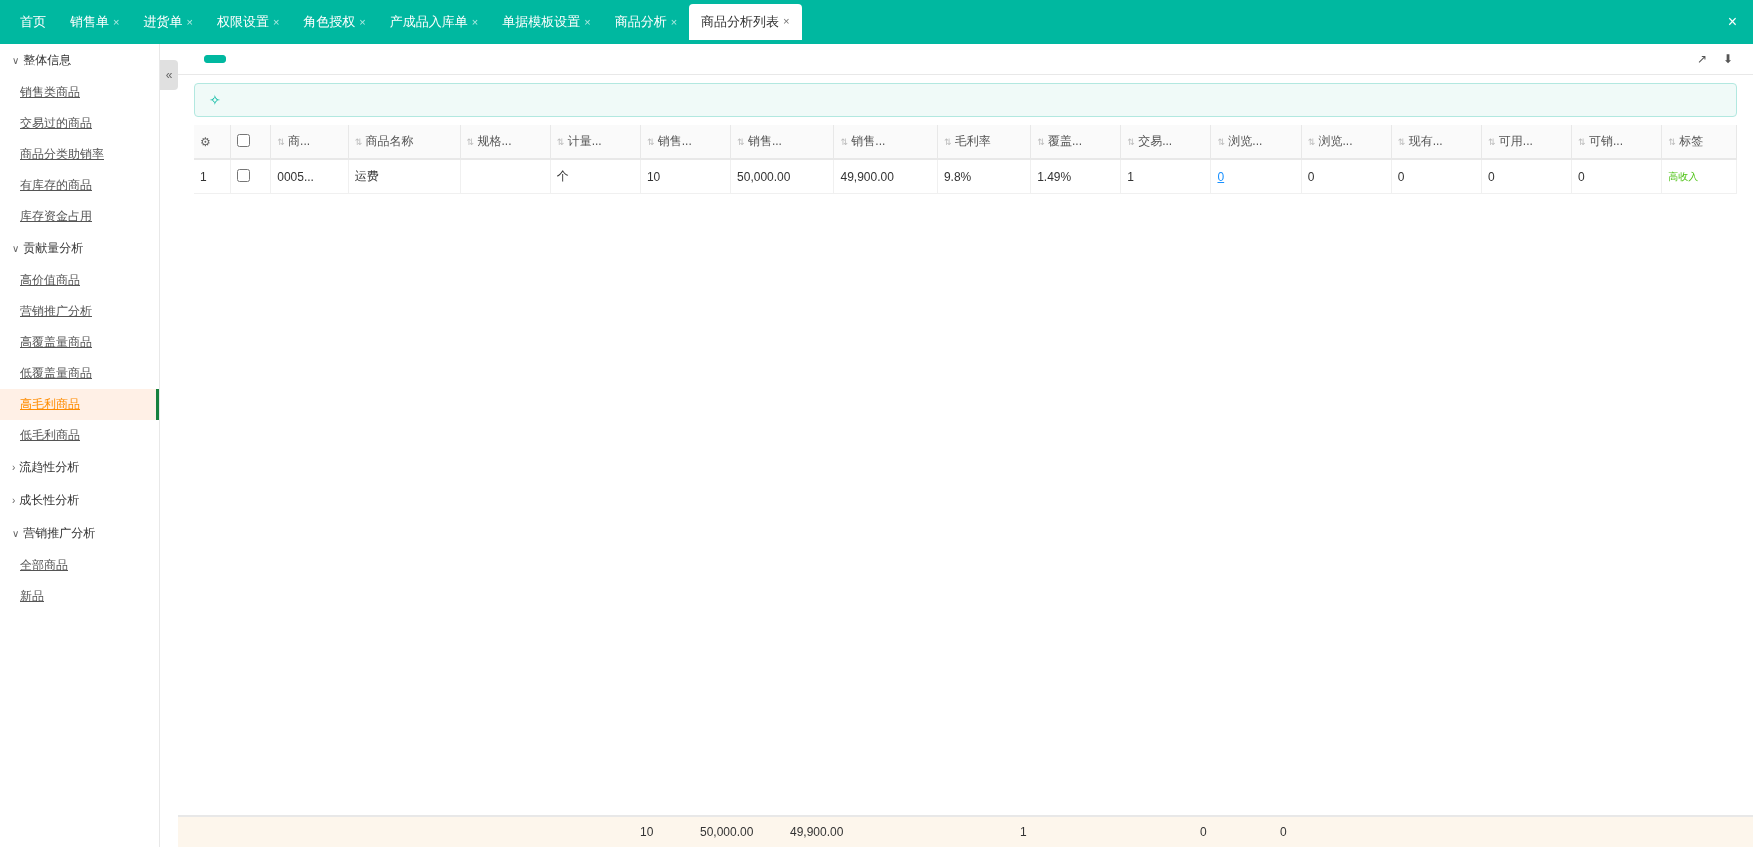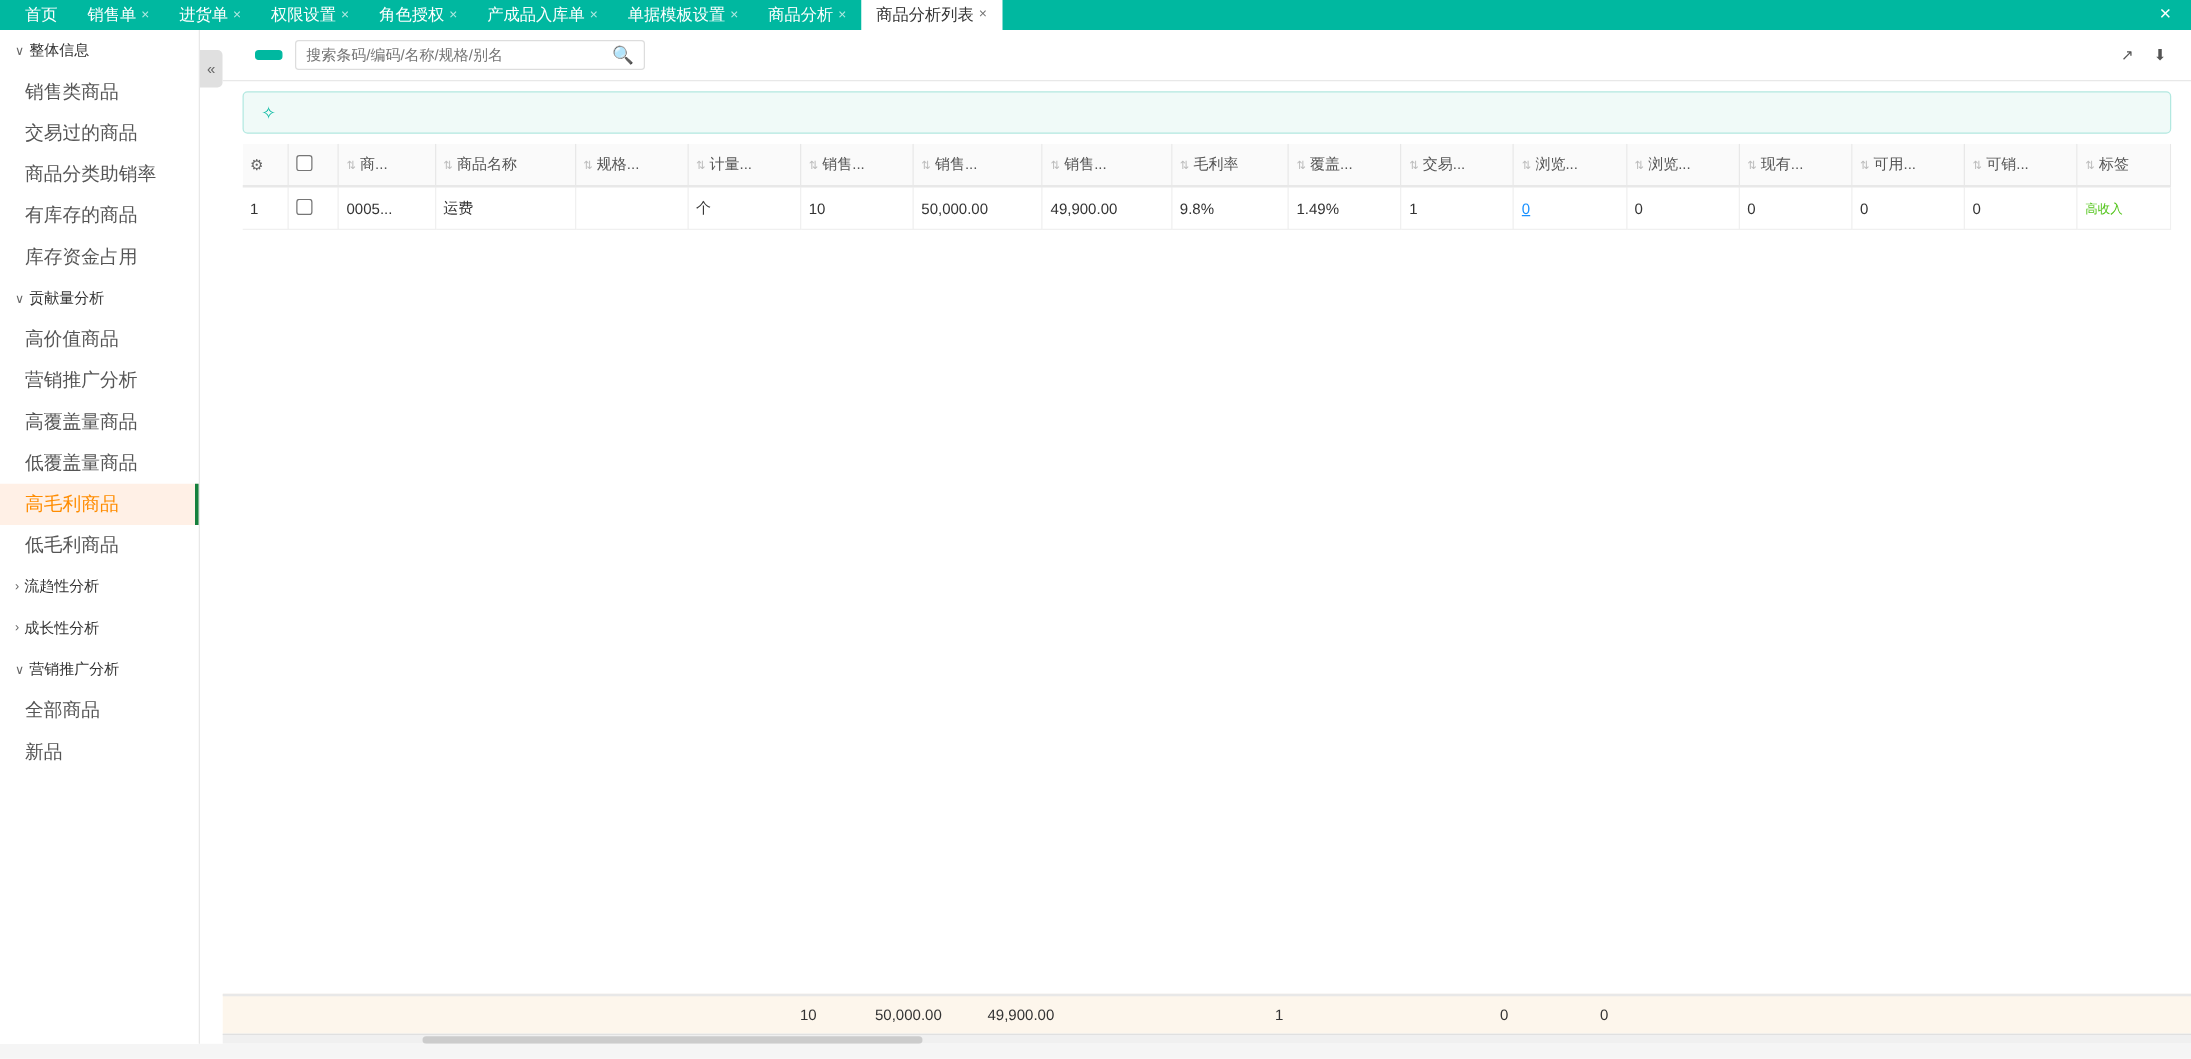--- a/index.html
+++ b/index.html
@@ -3,21 +3,21 @@
   <meta charset="utf-8">
   <style>
     * { margin: 0; padding: 0; box-sizing: border-box; }
     body { font-family: 'Microsoft YaHei', Arial, sans-serif; font-size: 12px; background: #f5f5f5; width: 1753px; min-height: 847px; overflow-x: hidden; }
 
     
     .top-nav {
       display: flex;
       align-items: center;
       background: #00b8a0;
-      height: 24px;
+      height: 44px;
       padding: 0 8px;
       color: white;
       justify-content: flex-end;
     }
     .top-nav .nav-item {
       padding: 0 12px;
       height: 36px;
       display: flex;
       align-items: center;
       cursor: pointer;
@@ -64,26 +64,27 @@
       font-size: 12px;
       color: #333;
       cursor: pointer;
       display: flex;
       align-items: center;
       gap: 4px;
     }
     .sidebar-section-header .arrow { font-size: 10px; color: #666; }
     .sidebar-item {
       padding: 7px 12px 7px 20px;
-      font-size: 15px;
+      font-size: 12px;
       color: #555;
       cursor: pointer;
       white-space: nowrap;
       overflow: hidden;
       text-overflow: ellipsis;
+      text-decoration: underline;
     }
     .sidebar-item.active {
       background: #fff0e6;
       color: #ff8c00;
       border-right: 3px solid #15803d;
     }
 
     
     .sidebar-collapse {
       position: absolute;
@@ -319,24 +320,20 @@
 
   <div class="sidebar-collapse" style="position:relative;left:auto;top:auto;width:18px;height:auto;align-self:flex-start;margin-top:16px;background:#e0e0e0;border-radius:0 4px 4px 0;display:flex;align-items:center;padding:8px 3px;cursor:pointer;color:#666;font-size:12px;">
     «
   </div>
 
   <div class="content-area">
 
     <div class="content-header">
       <span class="content-title"></span>
       <button class="filter-btn active"></button>
-      <div class="search-box">
-        <input type="text" id="search-input" style="color: rgb(187, 187, 187); font-size: 12px; border: none; outline: none; width: 100%;" placeholder="搜索条码/编码/名称/规格/别名">
-        <span class="search-icon">🔍</span>
-      </div>
       <div class="header-actions">
         <div class="action-btn">
           <span>↗</span>
           <span></span>
         </div>
         <div class="action-btn">
           <span>⬇</span>
           <span></span>
         </div>
       </div>

